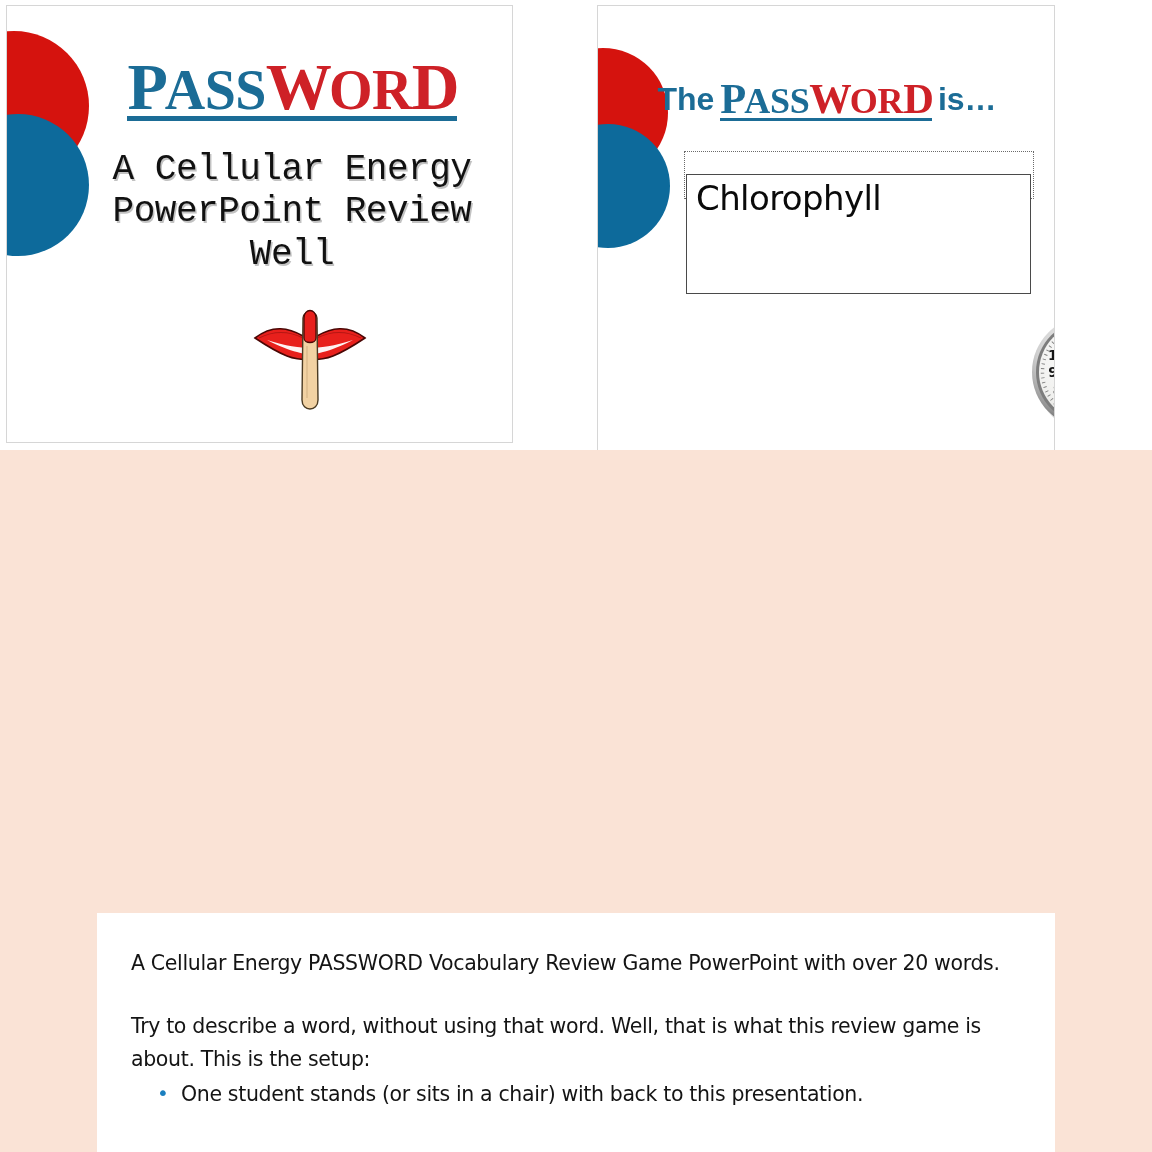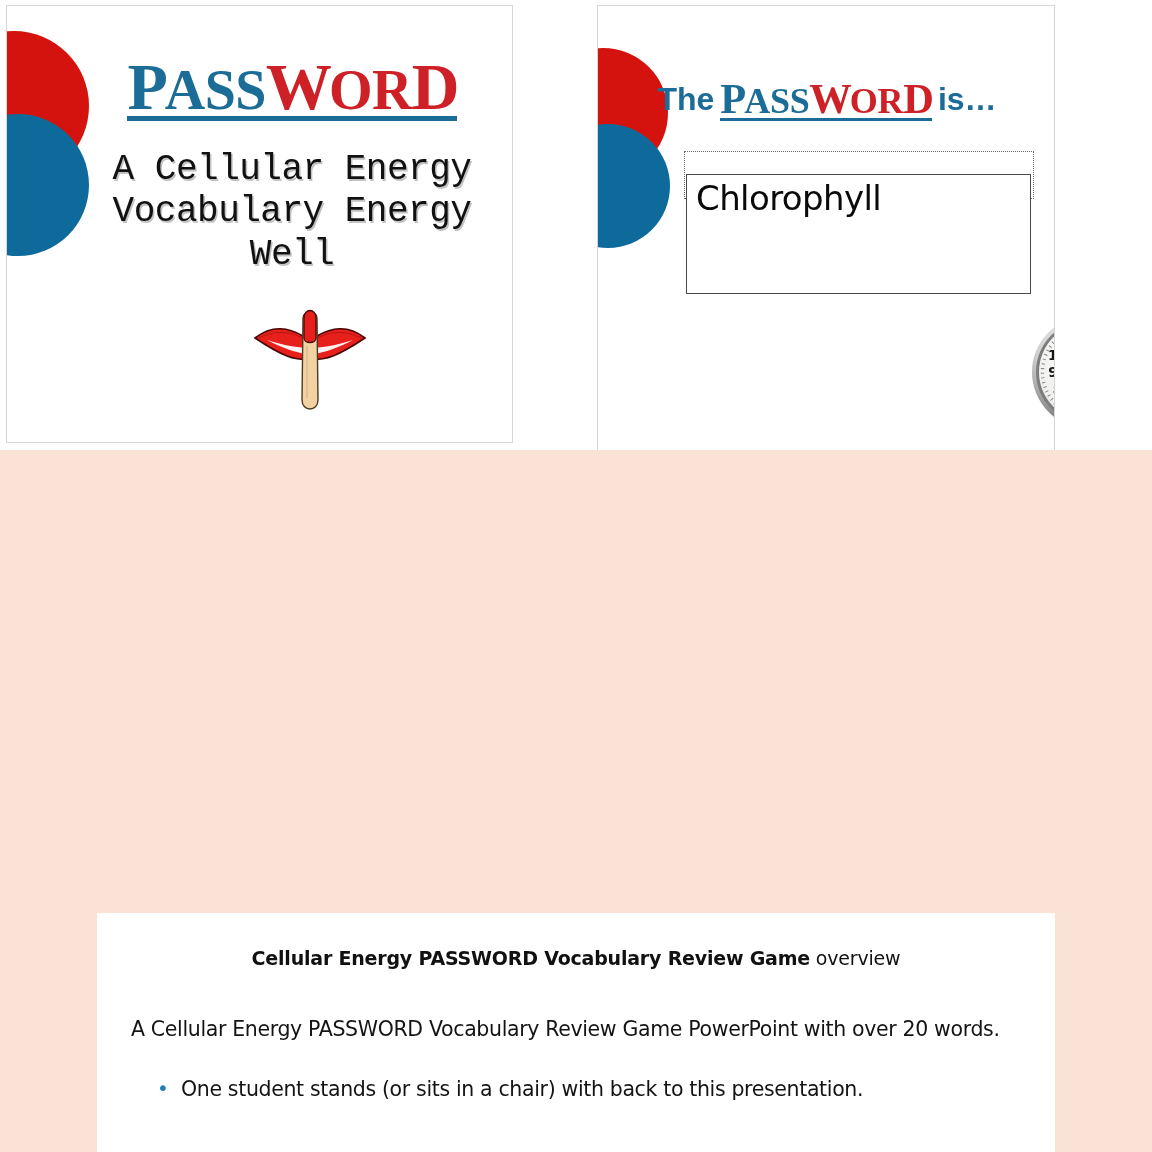--- a/index.html
+++ b/index.html
@@ -241,21 +241,21 @@
       <div class="circle circle-red"></div>
       <div class="circle circle-blue"></div>
     </div>
 
     <div class="wordmark-wrap">
       <span class="wordmark"><span class="wm-cap wm-blue">P</span><span class="wm-blue">ASS</span><span class="wm-cap wm-red">W</span><span class="wm-red">OR</span><span class="wm-cap wm-red">D</span><span class="wm-rule"></span></span>
     </div>
 
     <div class="main-title">
       <div>A Cellular Energy</div>
-      <div>Vocabulary Energy</div>
+      <div>PowerPoint Review</div>
       <div>Well</div>
     </div>
 
     <svg id="lips-graphic" viewBox="0 0 130 130">
       <g>
 
         <path d="M10,44 C28,30 44,34 58,42 C62,44 68,44 72,42 C86,34 102,30 120,44
                  C108,52 98,58 88,62 C76,67 54,67 42,62 C32,58 22,52 10,44 Z" fill="#E8201C" stroke="#4a0705" stroke-width="1.6"></path>
         <path d="M22,46 C40,52 56,54 65,54 C74,54 90,52 108,46
                  C96,52 86,56 78,58 C68,61 62,61 52,58 C44,56 34,52 22,46 Z" fill="#ffffff" opacity="0.95"></path>
@@ -330,28 +330,26 @@
       <line x1="59" y1="60" x2="59" y2="22" stroke="#D8291C" stroke-width="2.6" stroke-linecap="round"></line>
       <circle cx="59" cy="60" r="3.1" fill="#D8291C"></circle>
     </svg>
 
   </div>
 </div>
 
 <div id="doc-backdrop">
   <div id="doc-panel">
 
-    <div id="doc-heading">
-      <span class="hd-strong">Cellular Energy PASSWORD Vocabulary Review Game</span><span class="hd-rest"> overview</span>
-    </div>
 
     <div class="doc-body">
 
       <p class="doc-para">A Cellular Energy PASSWORD Vocabulary Review Game PowerPoint with over 20 words.</p>
 
+      <p class="doc-para tight">Try to describe a word, without using that word. Well, that is what this review game is about. This is the setup:</p>
 
       <ul class="doc-list">
         <li>One student stands (or sits in a chair) with back to this presentation.</li>
 
       </ul>
 
     </div>
   </div>
 </div>
 

